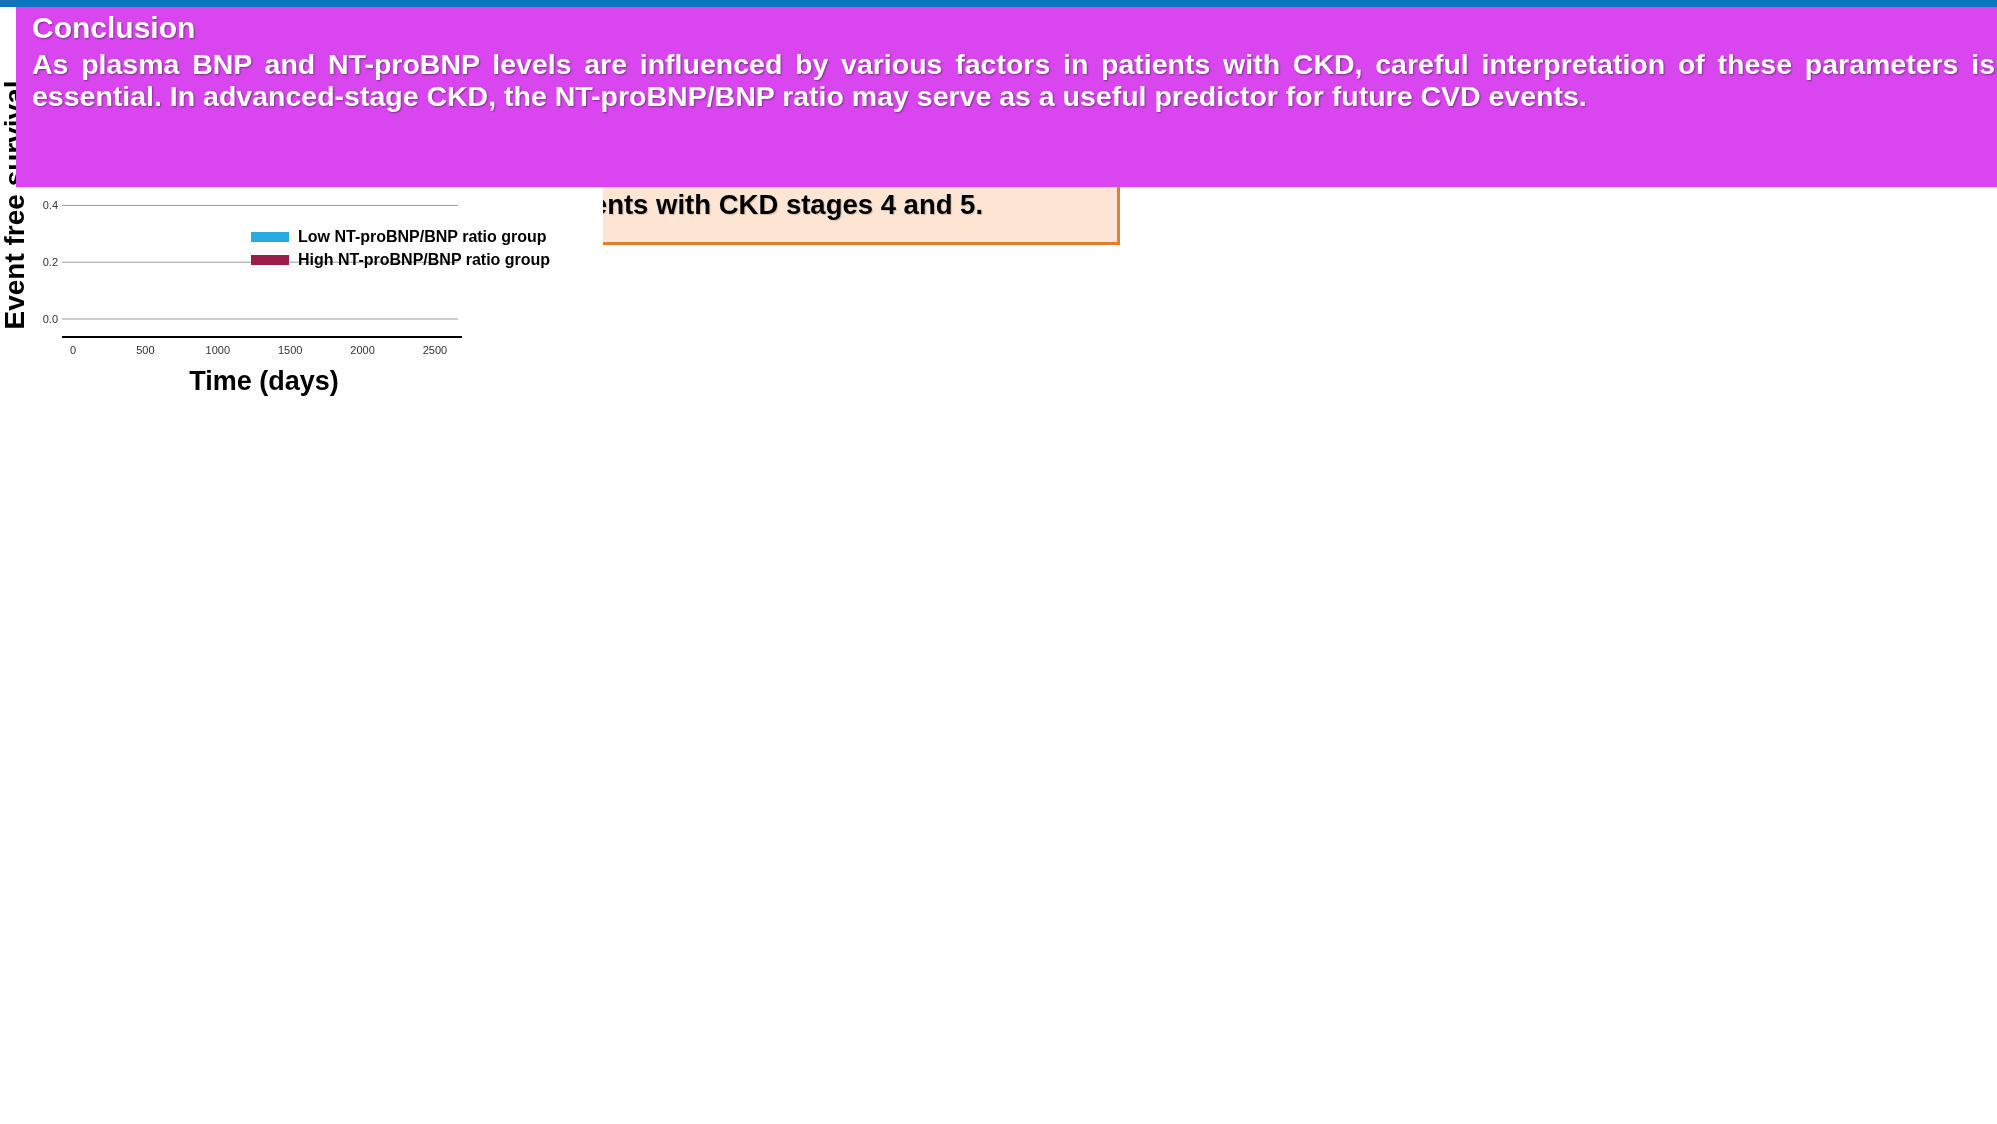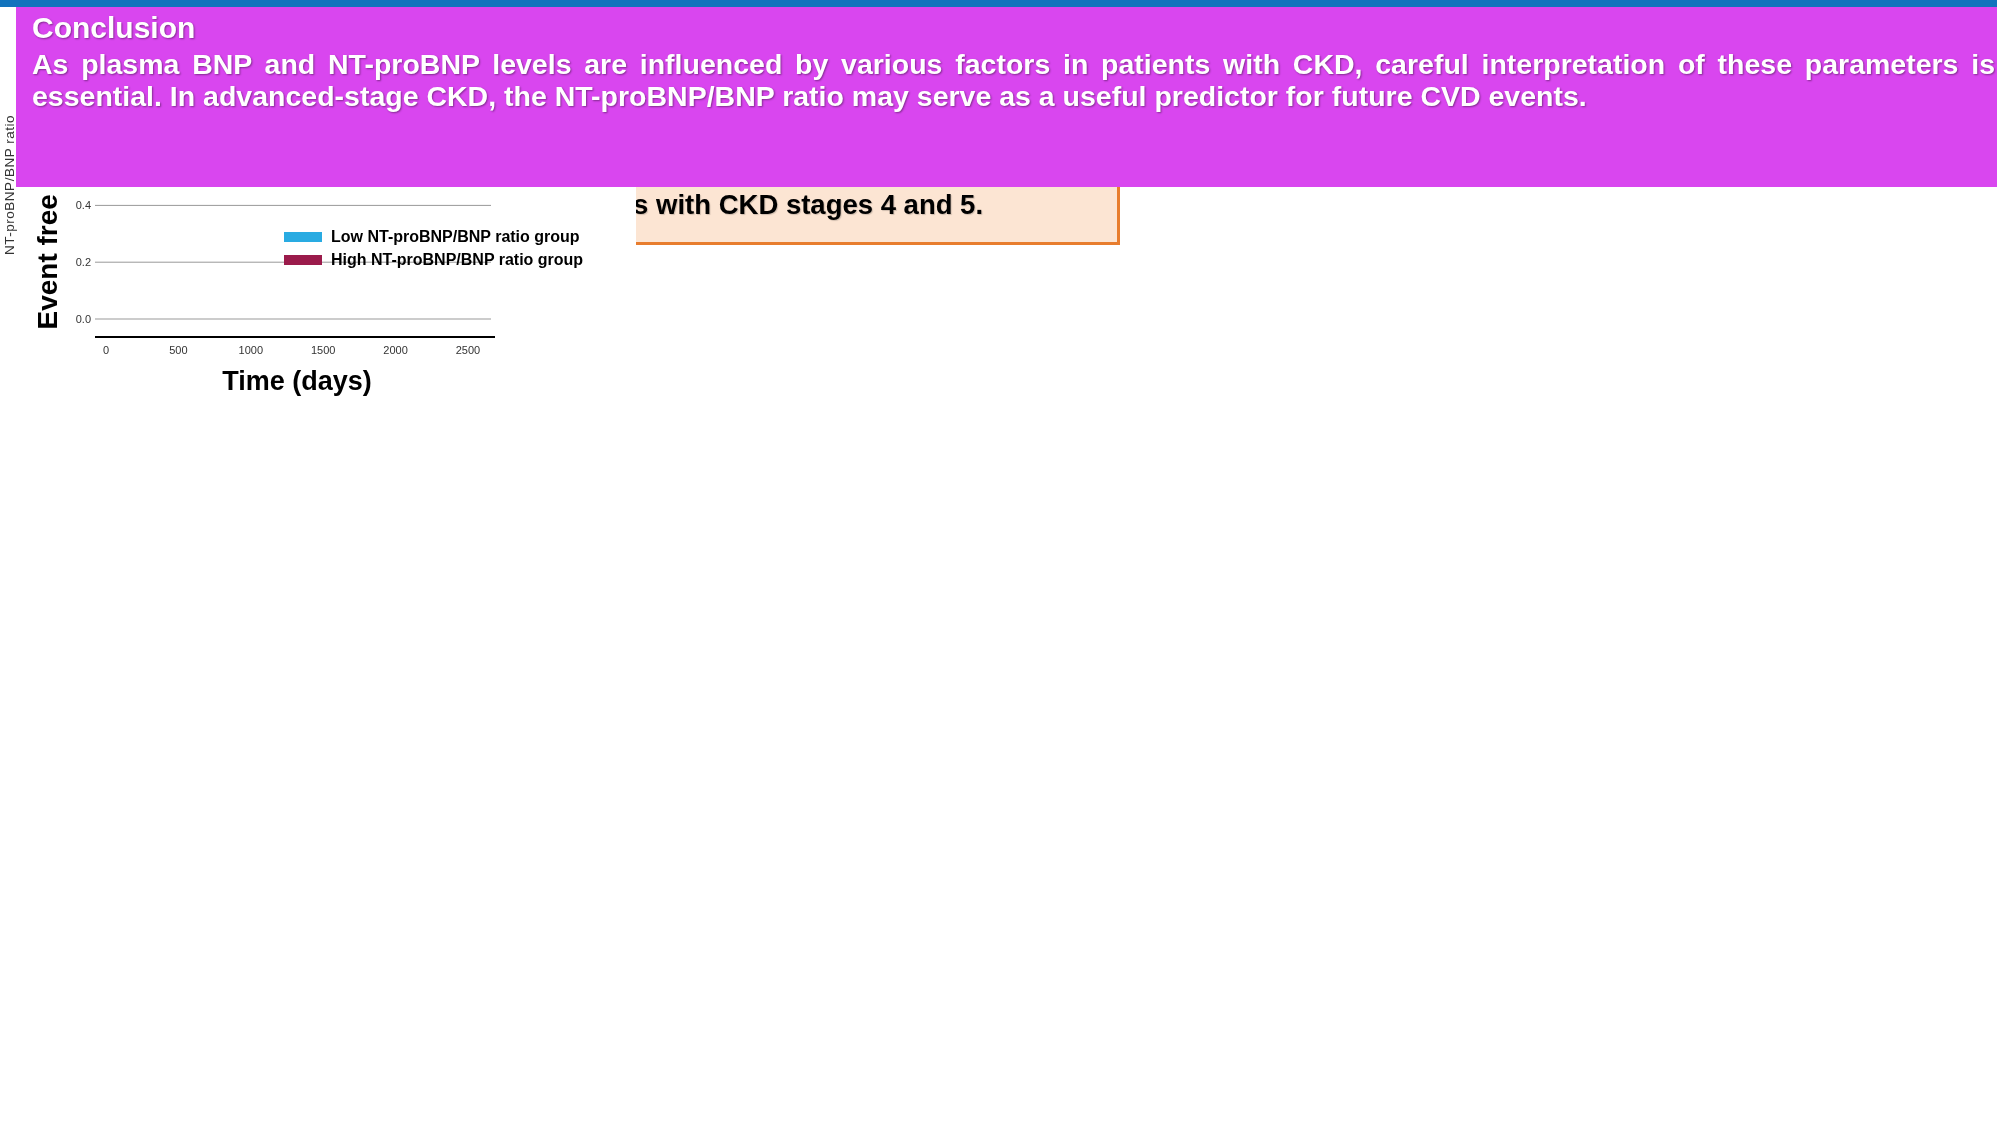--- a/index.html
+++ b/index.html
@@ -55,21 +55,21 @@
   #stats-box {
     position:absolute; left:1216; top:419; width:618px; height:108px;
     background:#ffffff; border:3px solid #4472c4;
     box-shadow:3px 3px 4px rgba(0,0,0,.25);
     padding:8px 0 0 18px;
   }
   .stats-row { display:flex; font-size:25.5px; font-weight:700; color:#000; line-height:31px; }
   .stats-row .stats-label { flex:0 0 216px; }
   
   #boxplot-figure { position:absolute; left:858; top:548; width:474px; height:362px; background:#fff; border-right:1px solid #f0f0f0; }
-  #km-figure { position:absolute; left:1394; top:533; width:603px; height:400px; background:#fff;margin-left:33px; }
+  #km-figure { position:absolute; left:1394; top:533; width:603px; height:400px; background:#fff; }
   
   #illustration { position:absolute; left:575; top:390; width:262px; height:222px; }
   
   #conclusion {
     position:absolute; left:16px; top:930; width:1997px; height:187px;
     background:#d946ef; color:#ffffff; padding:8px 18px 0 16px;
   }
   #conclusion h2 { font-size:30px; font-weight:700; line-height:40px; text-shadow:1px 1px 2px rgba(0,0,0,.4); }
   #conclusion p  { font-size:28.5px; font-weight:700; line-height:32px; text-align:justify; text-shadow:1px 1px 2px rgba(0,0,0,.4); }
   #footer-strip { position:absolute; left:0; top:1117; width:1997px; height:7px; background:#1173bd; }

